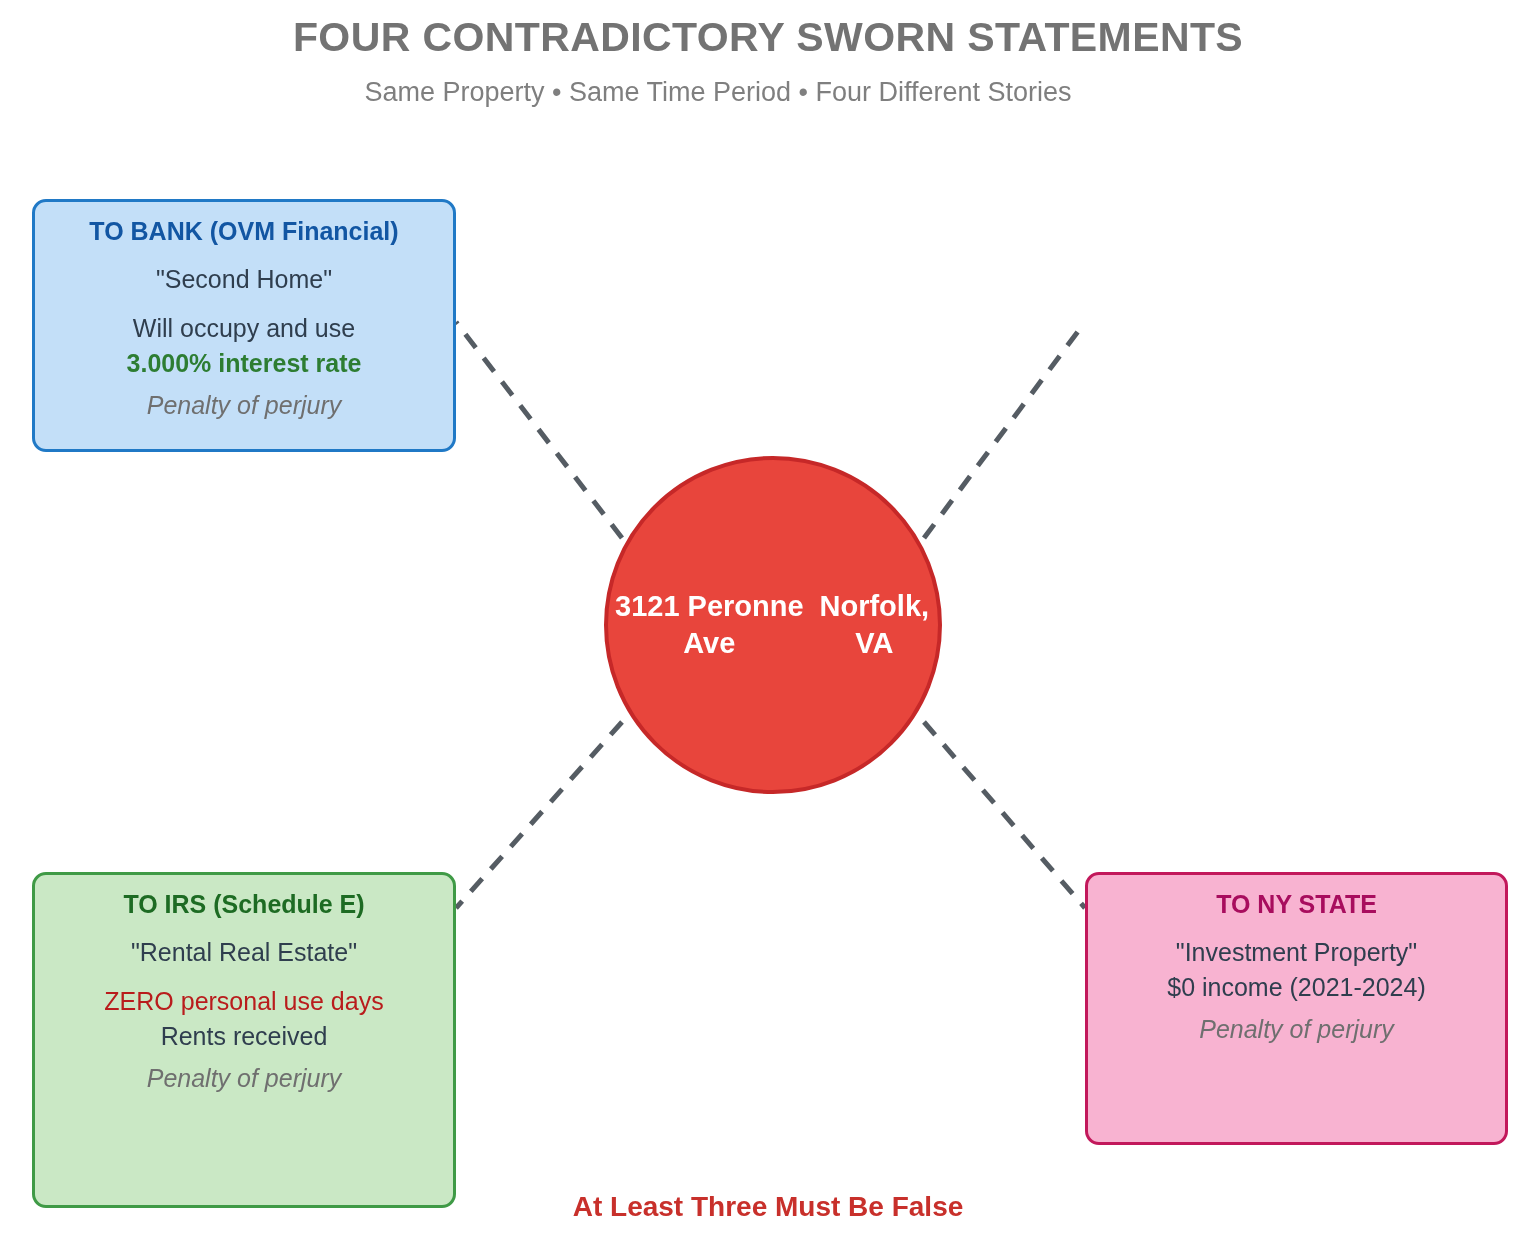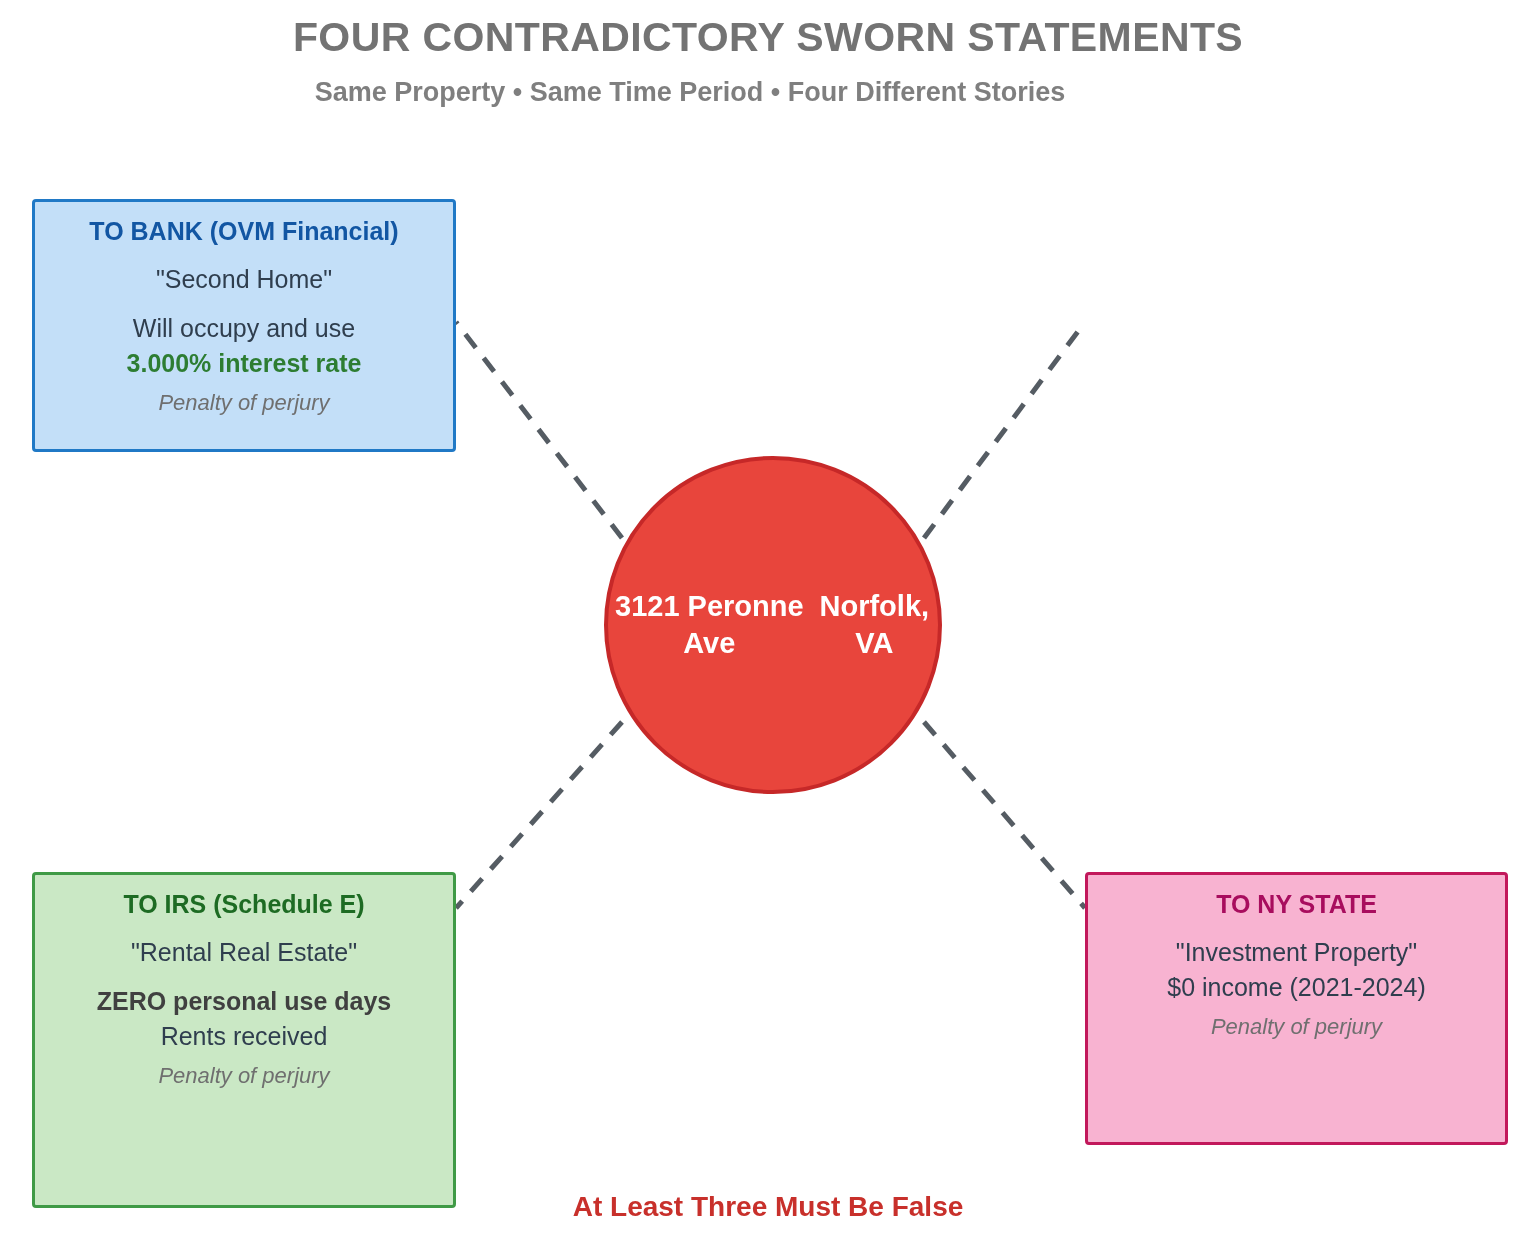--- a/index.html
+++ b/index.html
@@ -36,40 +36,41 @@
     color: #737373;
     line-height: 1.15;
   }
   .page-subtitle {
     position: absolute;
     left: 0;
     top: 76px;
     width: 1380px;
     text-align: center;
     font-size: 27px;
-    font-weight: bold;
+    font-weight: normal;
     color: #7f7f7f;
     line-height: 1.2;
+    padding-left: 28px;
   }
 
   
   .connectors {
     position: absolute;
     left: 0;
     top: 0;
     width: 1536px;
     height: 1236px;
     pointer-events: none;
   }
 
   
   .card {
     position: absolute;
     box-sizing: border-box;
-    border-radius: 4px;
+    border-radius: 14px;
     border-style: solid;
     border-width: 3px;
     display: flex;
     flex-direction: column;
     align-items: center;
     justify-content: flex-start;
     padding: 14px 16px 12px 16px;
   }
   .card-heading {
     font-size: 25px;
@@ -84,25 +85,25 @@
     text-align: center;
     line-height: 1.32;
   }
   .card-line.gap-top { margin-top: 16px; }
   .card-line.tight { margin-top: 2px; }
   .card-line.em-green {
     color: #2d7d32;
     font-weight: bold;
   }
   .card-line.em-red {
-    color: #404040;
-    font-weight: bold;
+    color: #b91c1c;
+    font-weight: normal;
   }
   .card-note {
-    font-size: 22px;
+    font-size: 25px;
     font-style: italic;
     color: #6f6f6f;
     text-align: left;
     margin-top: 9px;
     line-height: 1.3;
   }
 
   
   #card-bank {
     left: 32px;  top: 199px;  width: 424px; height: 253px;

